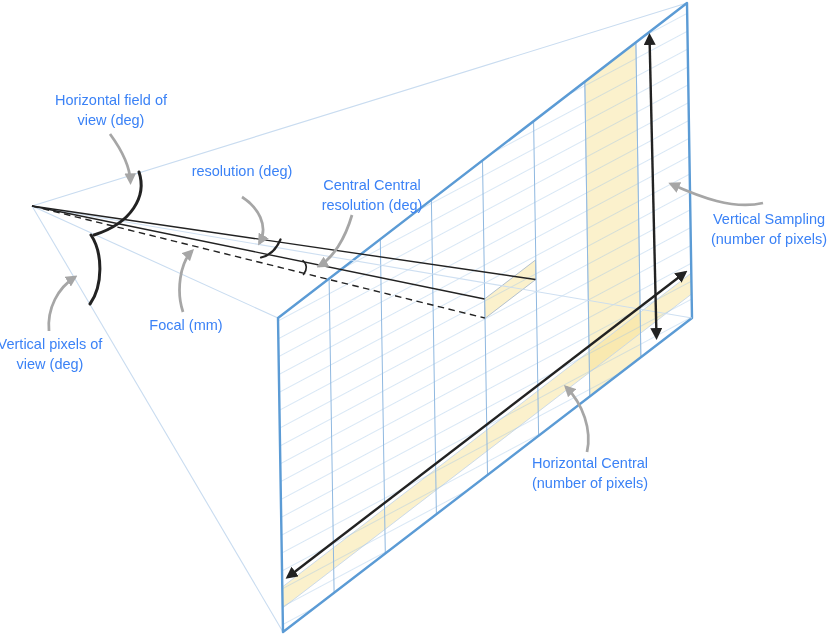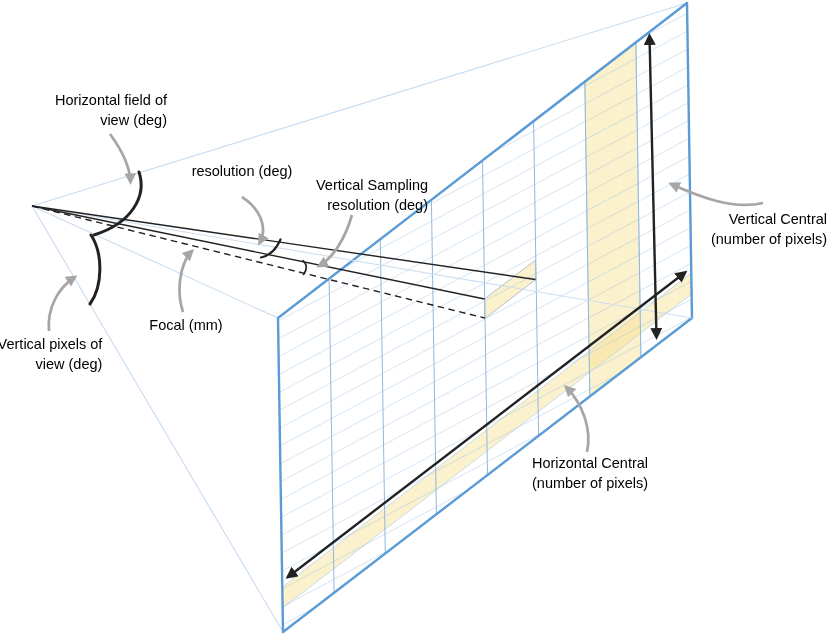--- a/index.html
+++ b/index.html
@@ -1,19 +1,19 @@
 <!DOCTYPE html>
 <html><head>
 <meta charset="utf-8">
 <style>
   html,body{margin:0;padding:0;background:#ffffff;}
   #stage{position:relative;width:834px;height:638px;background:#ffffff;overflow:hidden;
          font-family:"Liberation Sans", sans-serif;}
   #stage svg{position:absolute;left:0;top:0;}
-  .lbl{position:absolute;transform:translateX(-50%);text-align:right;color:#000000;
+  .lbl{position:absolute;transform:translateX(-50%);text-align:center;color:#3b82f6;
        font-size:14.5px;line-height:19.5px;white-space:nowrap;}
   .ln{display:block;}
 </style>
 </head>
 <body>
 
 <div id="stage">
 
 <svg width="834" height="638" viewBox="0 0 834 638">
   <defs>
@@ -86,35 +86,35 @@
 <div class="lbl" style="left:111px;top:91px">
   <span class="ln">Horizontal field of</span>
   <span class="ln">view (deg)</span>
 </div>
 
 <div class="lbl" style="left:242px;top:162px">
   <span class="ln">resolution (deg)</span>
 </div>
 
 <div class="lbl" style="left:372px;top:176px">
-  <span class="ln">Vertical Sampling</span>
+  <span class="ln">Central Central</span>
   <span class="ln">resolution (deg)</span>
 </div>
 
 <div class="lbl" style="left:186px;top:316px">
   <span class="ln">Focal (mm)</span>
 </div>
 
 <div class="lbl" style="left:50px;top:335px">
   <span class="ln">Vertical pixels of</span>
   <span class="ln">view (deg)</span>
 </div>
 
 <div class="lbl" style="left:769px;top:210px">
-  <span class="ln">Vertical Central</span>
+  <span class="ln">Vertical Sampling</span>
   <span class="ln">(number of pixels)</span>
 </div>
 
 <div class="lbl" style="left:590px;top:454px">
   <span class="ln">Horizontal Central</span>
   <span class="ln">(number of pixels)</span>
 </div>
 
 </div>
 

